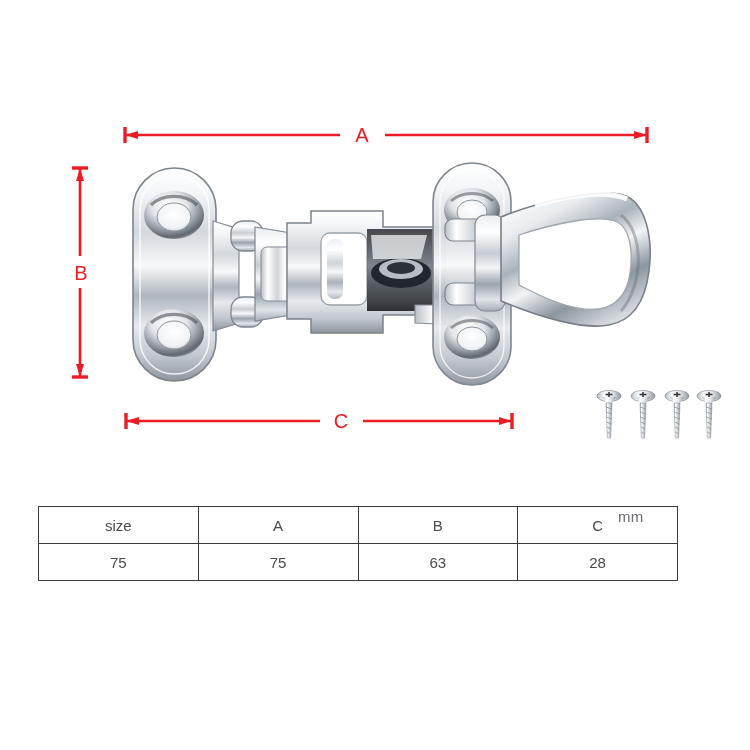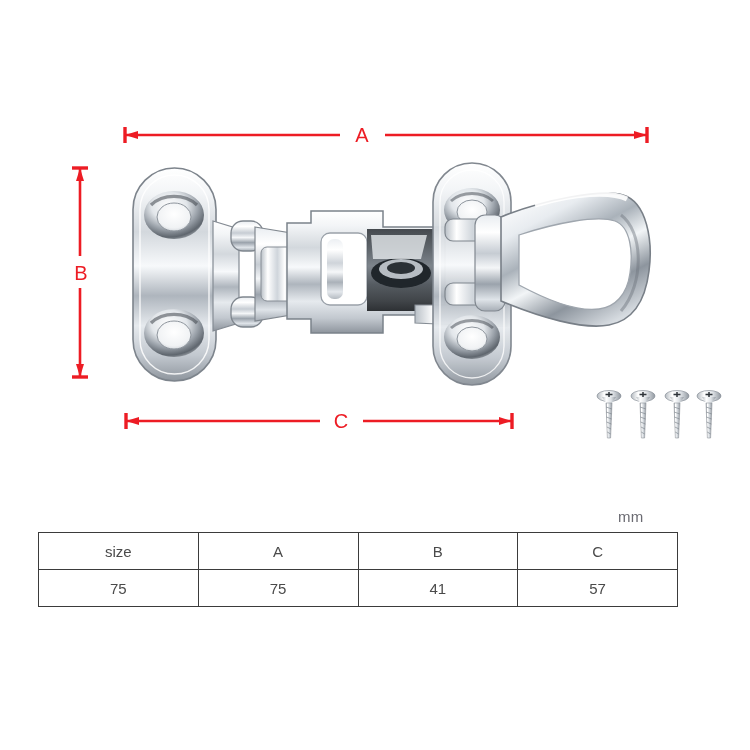--- a/index.html
+++ b/index.html
@@ -62,21 +62,21 @@
     left: 618px;
     top: 508px;
     color: #6b6b72;
     font-size: 15px;
     font-family: "Liberation Sans", sans-serif;
     letter-spacing: 0.3px;
   }
   #spec-table {
     position: absolute;
     left: 38px;
-    top: 532px;
+    top: 506px;
     width: 640px;
     border-collapse: collapse;
     table-layout: fixed;
   }
   #spec-table td, #spec-table th {
     border: 1px solid #3b3b3b;
     height: 34px;
     text-align: center;
     vertical-align: middle;
     font-weight: 400;
@@ -346,19 +346,19 @@
         <th>size</th>
         <th>A</th>
         <th>B</th>
         <th>C</th>
       </tr>
     </thead>
     <tbody>
       <tr>
         <td>75</td>
         <td>75</td>
-        <td>41</td>
-        <td>57</td>
+        <td>63</td>
+        <td>28</td>
       </tr>
     </tbody>
   </table>
 
 </div>
 
 </body></html>

